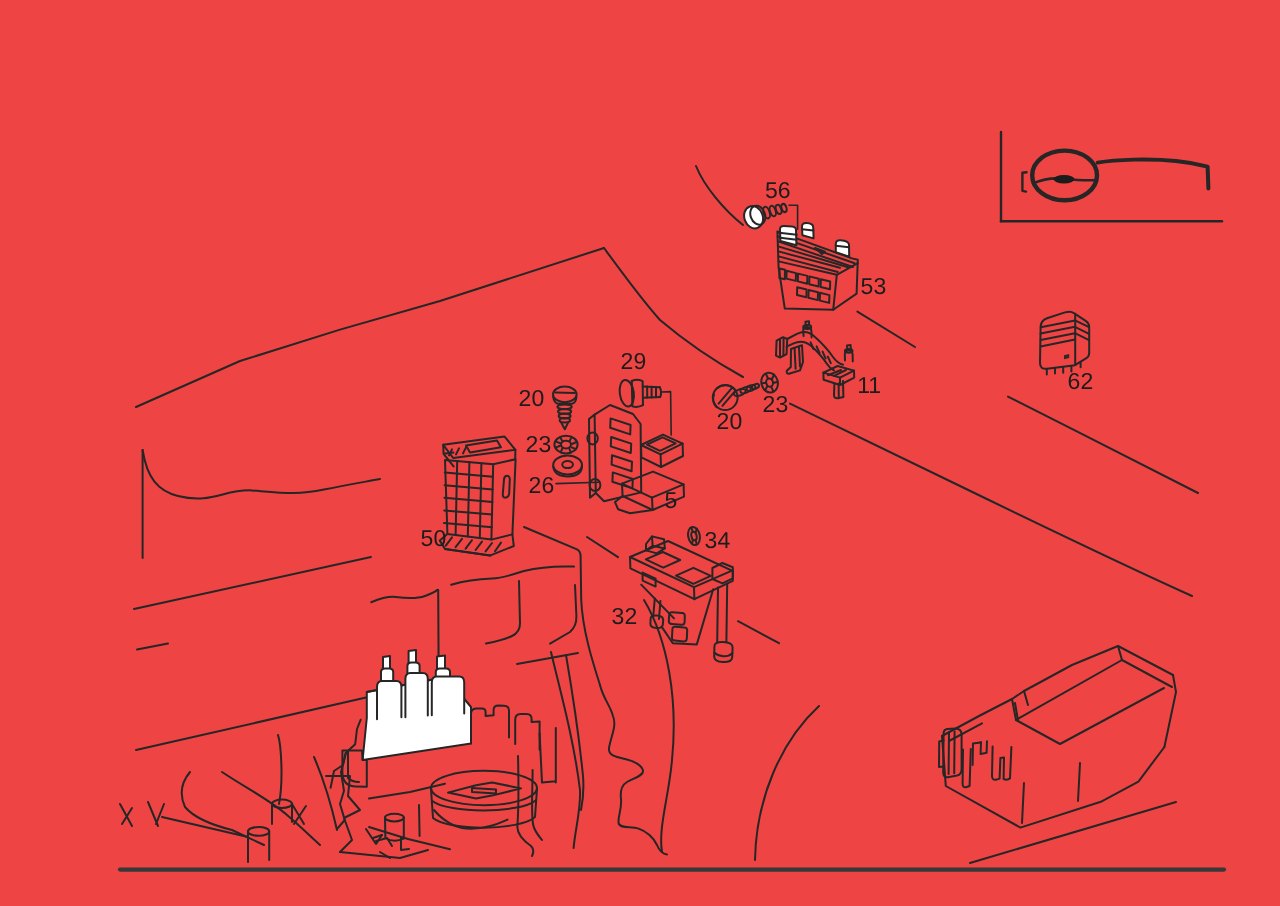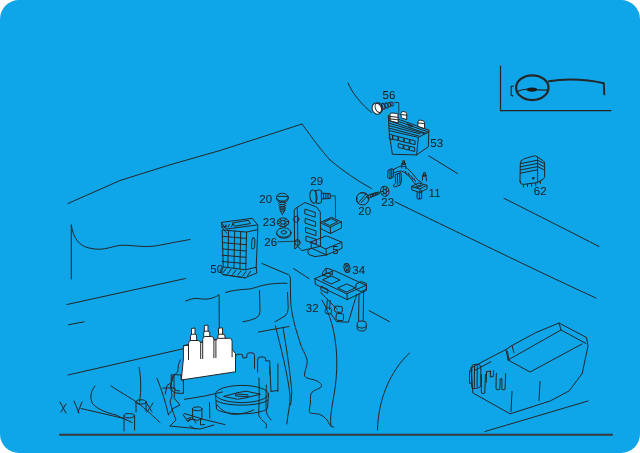--- a/index.html
+++ b/index.html
@@ -1,16 +1,16 @@
 <!DOCTYPE html>
 <html><head>
 <meta charset="utf-8">
 <style>
   html,body{margin:0;padding:0;background:#fff;}
-  #page{width:640px;height:453px;position:relative;background:#0ea5e9;overflow:hidden;border-radius:19px;}
+  #page{width:640px;height:453px;position:relative;background:#ef4444;overflow:hidden;}
   svg{position:absolute;top:0;left:0;}
   text{font-family:"Liberation Sans",sans-serif;font-size:11.5px;fill:#1c1c1c;stroke:none;text-rendering:geometricPrecision;-webkit-font-smoothing:antialiased;}
 </style>
 </head>
 <body>
 <div id="page">
 <svg width="640" height="453" viewBox="0 0 640 453" fill="none" stroke="#262626" stroke-width="1" stroke-linecap="round" stroke-linejoin="round">
 
 <path d="M68,203.5 L120,180.5 L170,164.8 L220,150.5 Q265,136 302,124"></path>
 

